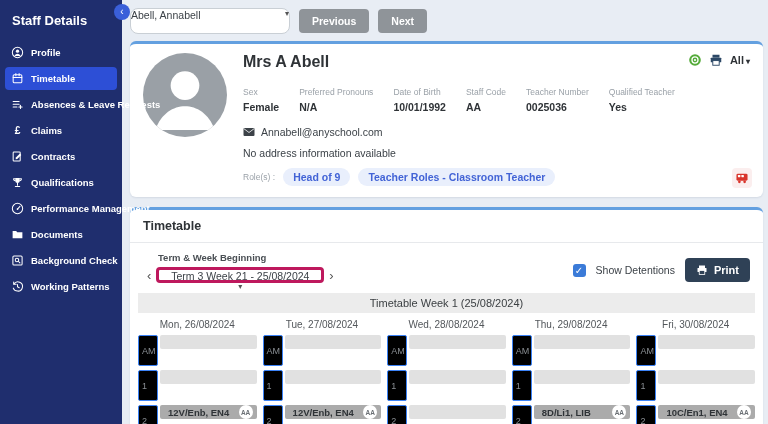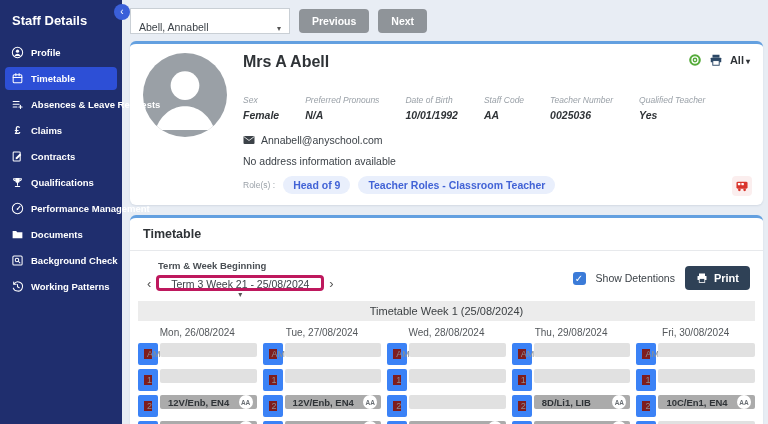--- a/index.html
+++ b/index.html
@@ -29,23 +29,23 @@
     position:absolute; top:4px; right:-8px; width:16px; height:16px;
     background:#3a5fd9; color:#fff; border-radius:50%;
     font-size:10px; line-height:15px; text-align:center; cursor:pointer; z-index:6;
   }
 
   
   .main { position:absolute; left:122px; top:0; right:0; bottom:0; padding:8px 5px 0 8px; }
 
   .topbar { display:flex; align-items:center; gap:9px; }
   .staff-select {
-    width:160px; height:26px; background:#fff; border:1px solid #c9cfd5; border-radius:0;
-    font-size:10.5px; color:#3c4248; display:flex; align-items:flex-end; justify-content:space-between;
-    padding:0 8px; cursor:pointer;
+    width:160px; height:26px; background:#fff; border:1px solid #c9cfd5; border-radius:8px;
+    font-size:10.5px; color:#3c4248; display:flex; align-items:flex-start; justify-content:space-between;
+    padding:0 0; cursor:pointer;
   }
   .gray-btn {
     background:#8f9499; color:#fff; border:none; border-radius:4px;
     font-size:10.5px; font-weight:bold; padding:6px 13px; cursor:pointer;
   }
 
   .card {
     background:#fff; border-radius:6px; border-top:3px solid #63a0e0;
     box-shadow:0 1px 2px rgba(30,50,90,.10);
   }
@@ -57,21 +57,21 @@
     width:84px; height:84px; border-radius:50%; background:#9aa0a6; overflow:hidden; flex:0 0 84px;
   }
   .avatar svg { width:84px; height:84px; }
   .profile-right { flex:1; }
   .profile-head { display:flex; justify-content:space-between; align-items:flex-start; }
   .profile-name { font-size:16px; font-weight:bold; color:#2f3337; }
   .head-icons { display:flex; align-items:center; gap:7px; font-size:11px; color:#2f3337; }
   .head-icons .ic { width:14px; height:14px; display:inline-flex; cursor:pointer; }
   .all-dd { cursor:pointer; font-weight:bold; }
   .all-dd .caret { font-size:8px; margin-left:2px; }
-  .fields-row { display:flex; gap:26px; margin-top:24px;font-style:italic; }
+  .fields-row { display:flex; gap:20px; margin-top:16px; }
   .pfield .flabel { font-size:8.5px; color:#9aa1a8; }
   .pfield .fvalue { font-size:10.5px; color:#2f3337; font-weight:bold; margin-top:4px; }
   .email-row { display:flex; align-items:center; gap:6px; margin-top:13px; font-size:10.5px; color:#3c4248; }
   .email-row .ic { width:12px; height:10px; display:inline-flex; }
   .addr-note { margin-top:9px; font-size:10.5px; color:#3c4248; }
   .roles-row { margin-top:9px; display:flex; align-items:center; gap:8px; }
   .roles-label { font-size:8.5px; color:#9aa1a8; }
   .role-pill {
     background:#e9effc; color:#4263d6; font-size:10.5px; font-weight:bold;
     padding:3px 10px; border-radius:10px; white-space:nowrap;
@@ -103,21 +103,21 @@
   }
   .print-btn svg { width:12px; height:12px; }
 
   .tt-table { padding:0 8px; }
   .week-band { background:#ececec; text-align:center; font-size:11px; color:#3c4043; padding:4px 0; border-radius:0; }
   .grid { display:flex; gap:6px; margin-top:2px; }
   .day-col { flex:1; min-width:0; }
   .day-head { text-align:center; font-size:10px; color:#53575b; padding:4px 0 5px 0; }
   .prow { display:flex; gap:2px; margin-bottom:4px; }
   .pcell {
-    width:20px; flex:0 0 20px; height:22px; background:#7f1d1d; border:6px solid #3b82f6; border-radius:2px;
+    width:20px; flex:0 0 20px; height:31px; background:#000000; border:1px solid #3b82f6; border-radius:2px;
     font-size:9px; color:#8a8f94; display:flex; align-items:center; padding-left:3px;
   }
   .ccell {
     flex:1; height:14px; border-radius:2px; background:#e1e1e1; position:relative;
     display:flex; align-items:center; padding:0 20px 0 8px; overflow:hidden;
   }
   .ccell.filled { background:#ababab; }
   .ccell .ctext { font-size:9.5px; font-weight:bold; color:#2f3337; white-space:nowrap; }
   .badge {
     position:absolute; right:4px; top:50%; transform:translateY(-50%);

